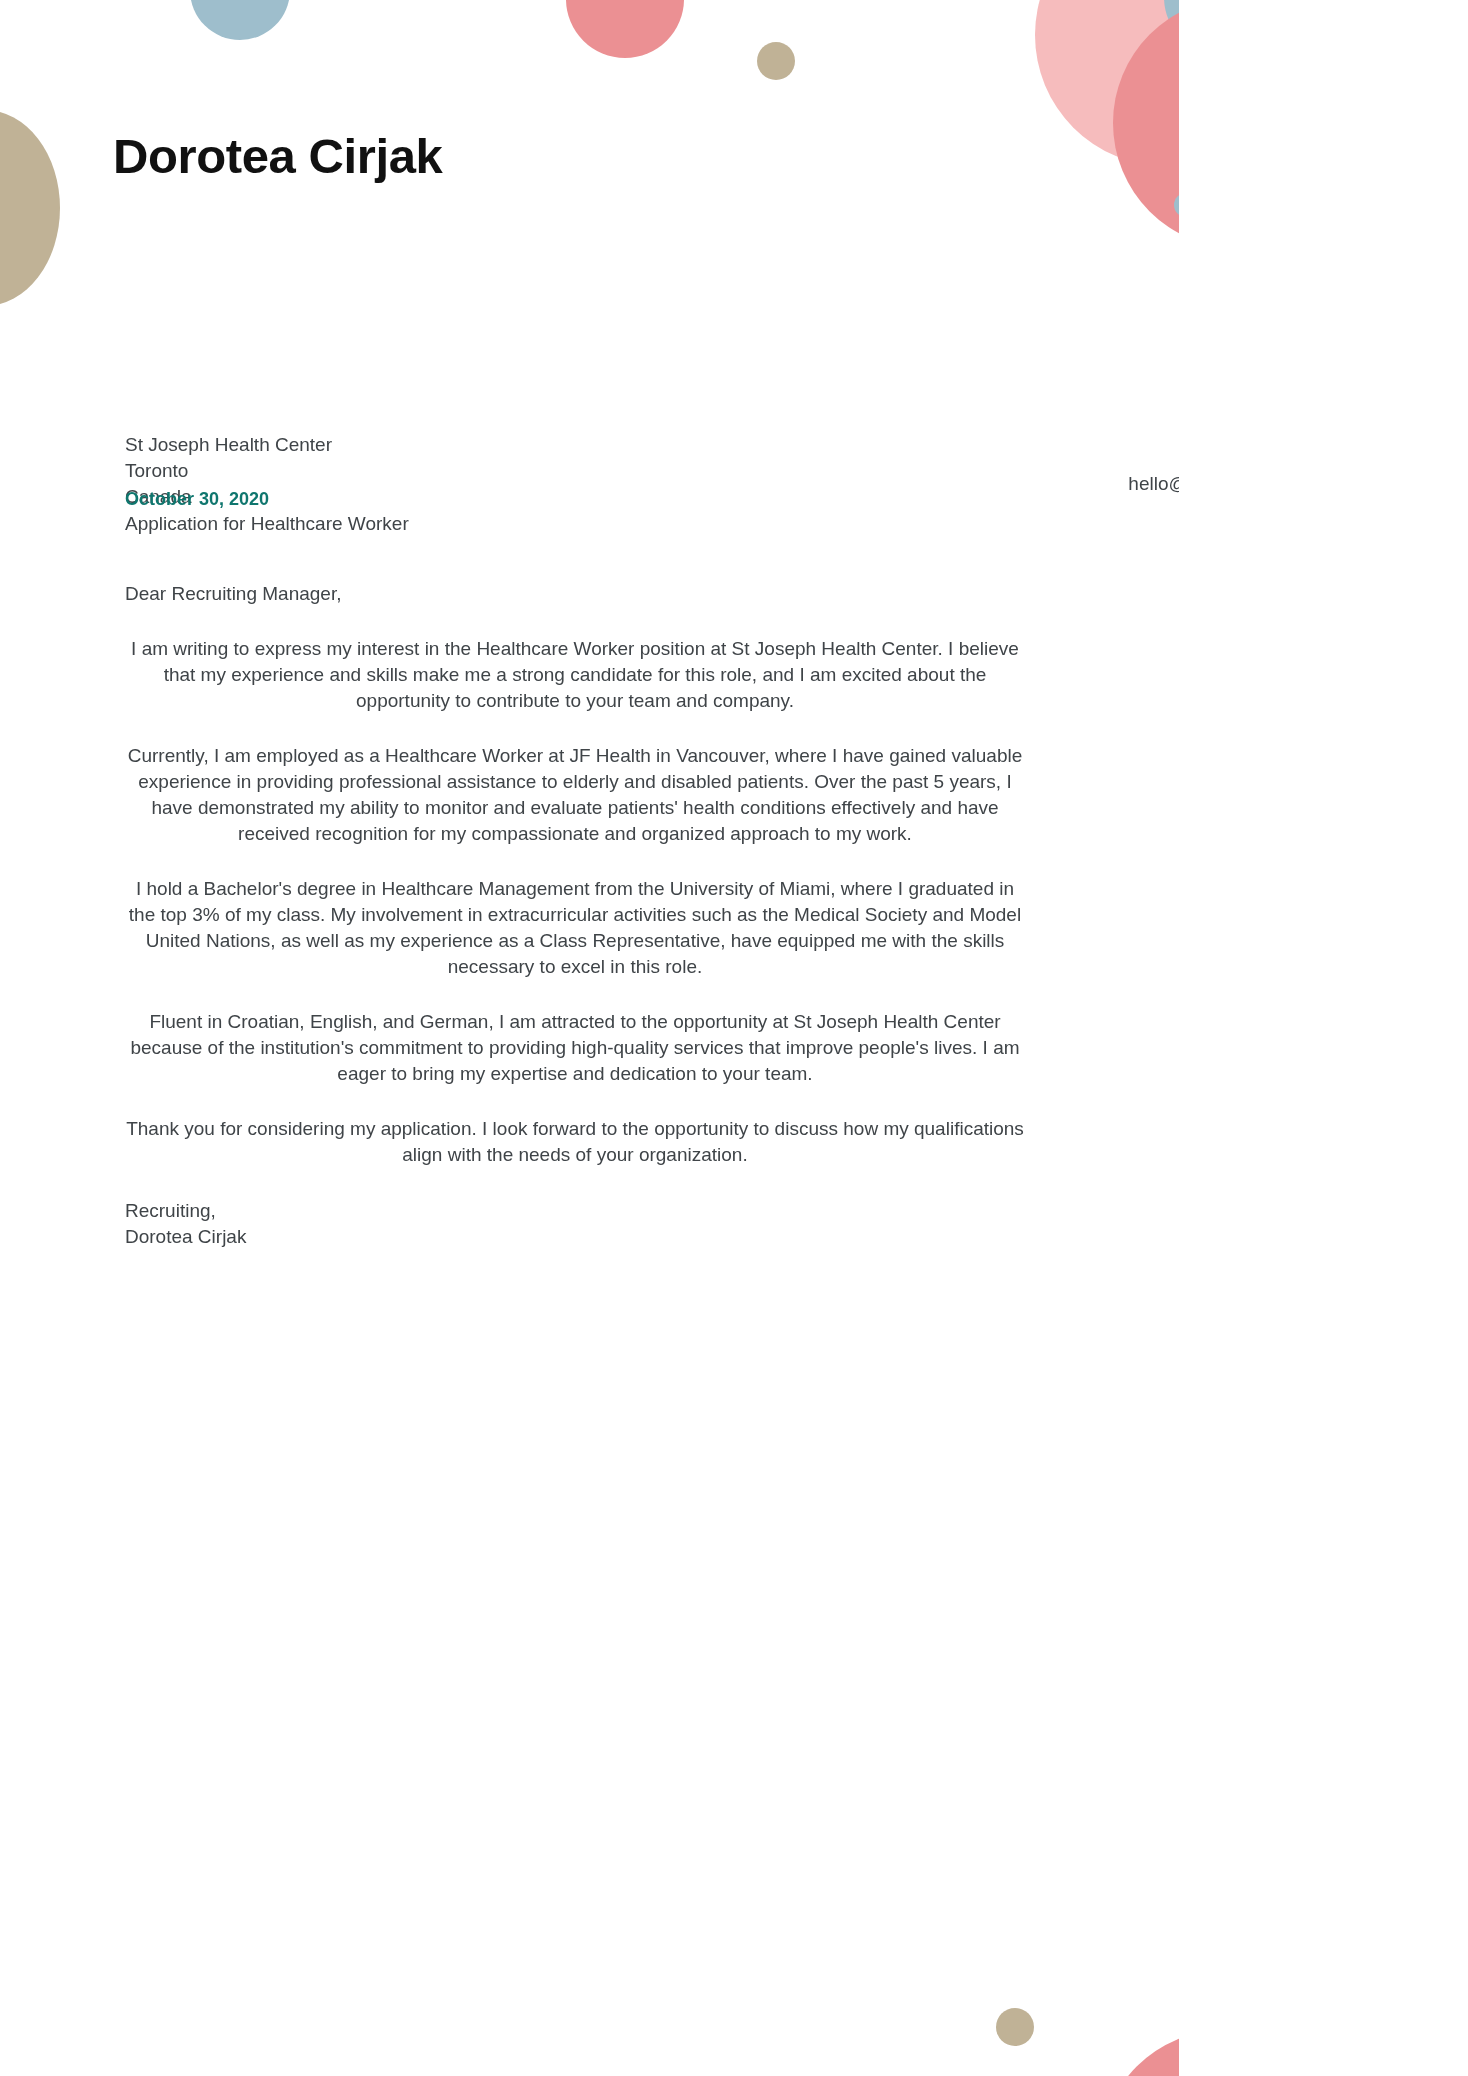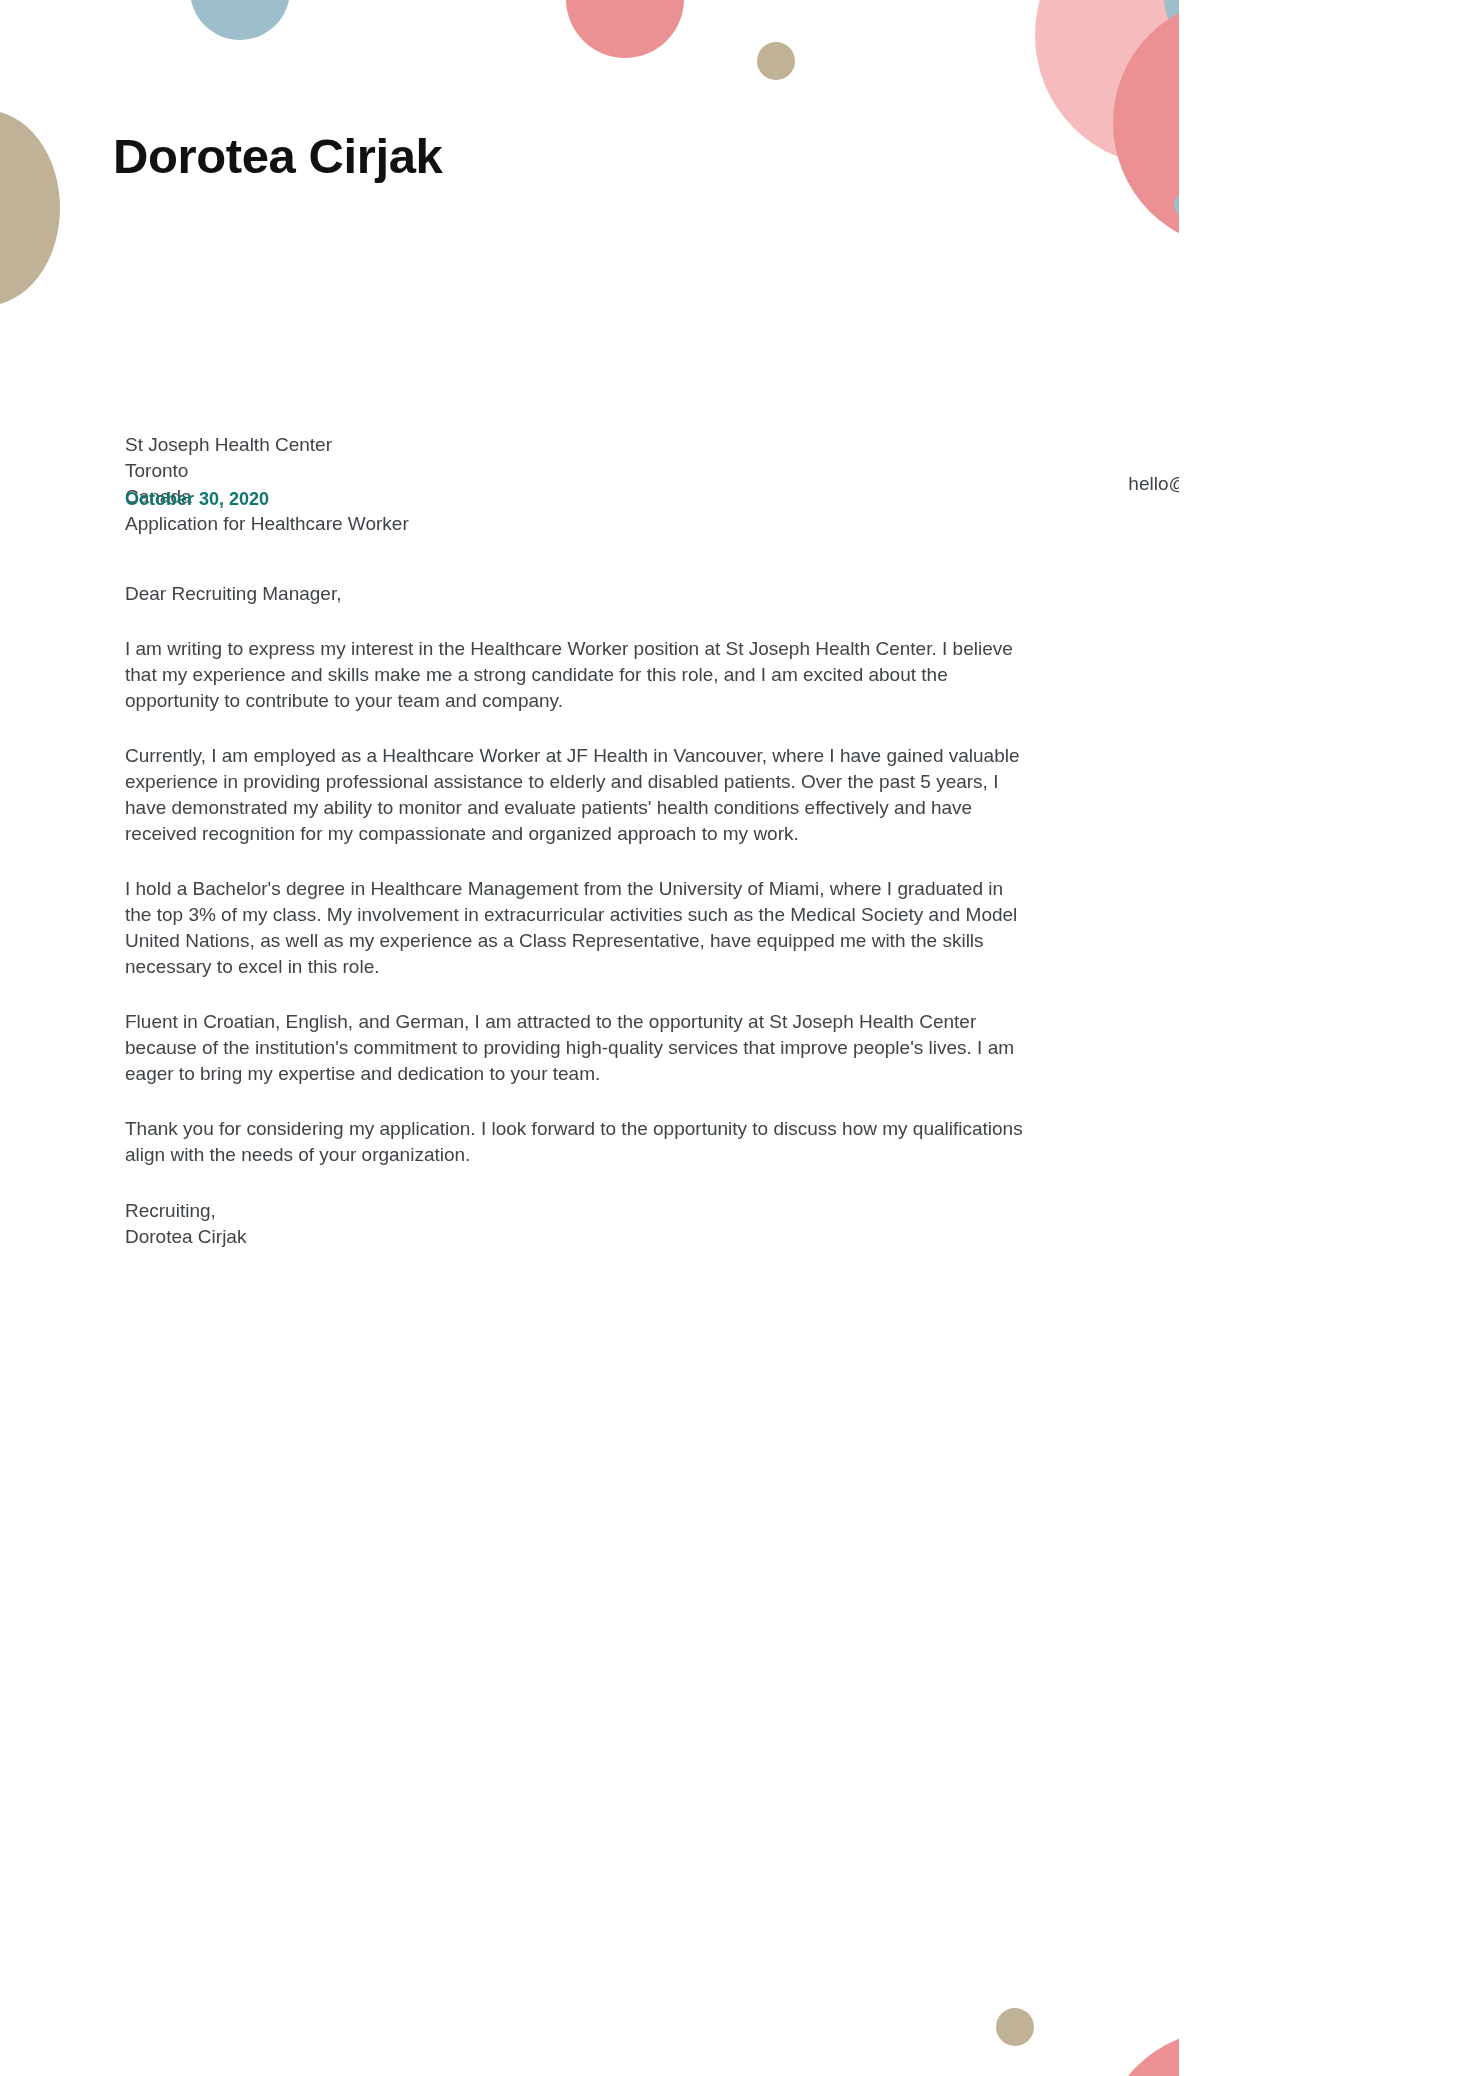--- a/index.html
+++ b/index.html
@@ -84,21 +84,21 @@
   .letter-subject {
     display: block;
     font-size: 19px;
     line-height: 26px;
   }
   .salutation {
     margin-top: 30px;
   }
   .para {
     margin-top: 29px;
-    text-align: left;
+    text-align: center;
   }
   .sign-off {
     margin-top: 30px;
   }
   .sign-line { display: block; }
 </style>
 </head>
 <body>
 
 <div class="page">

